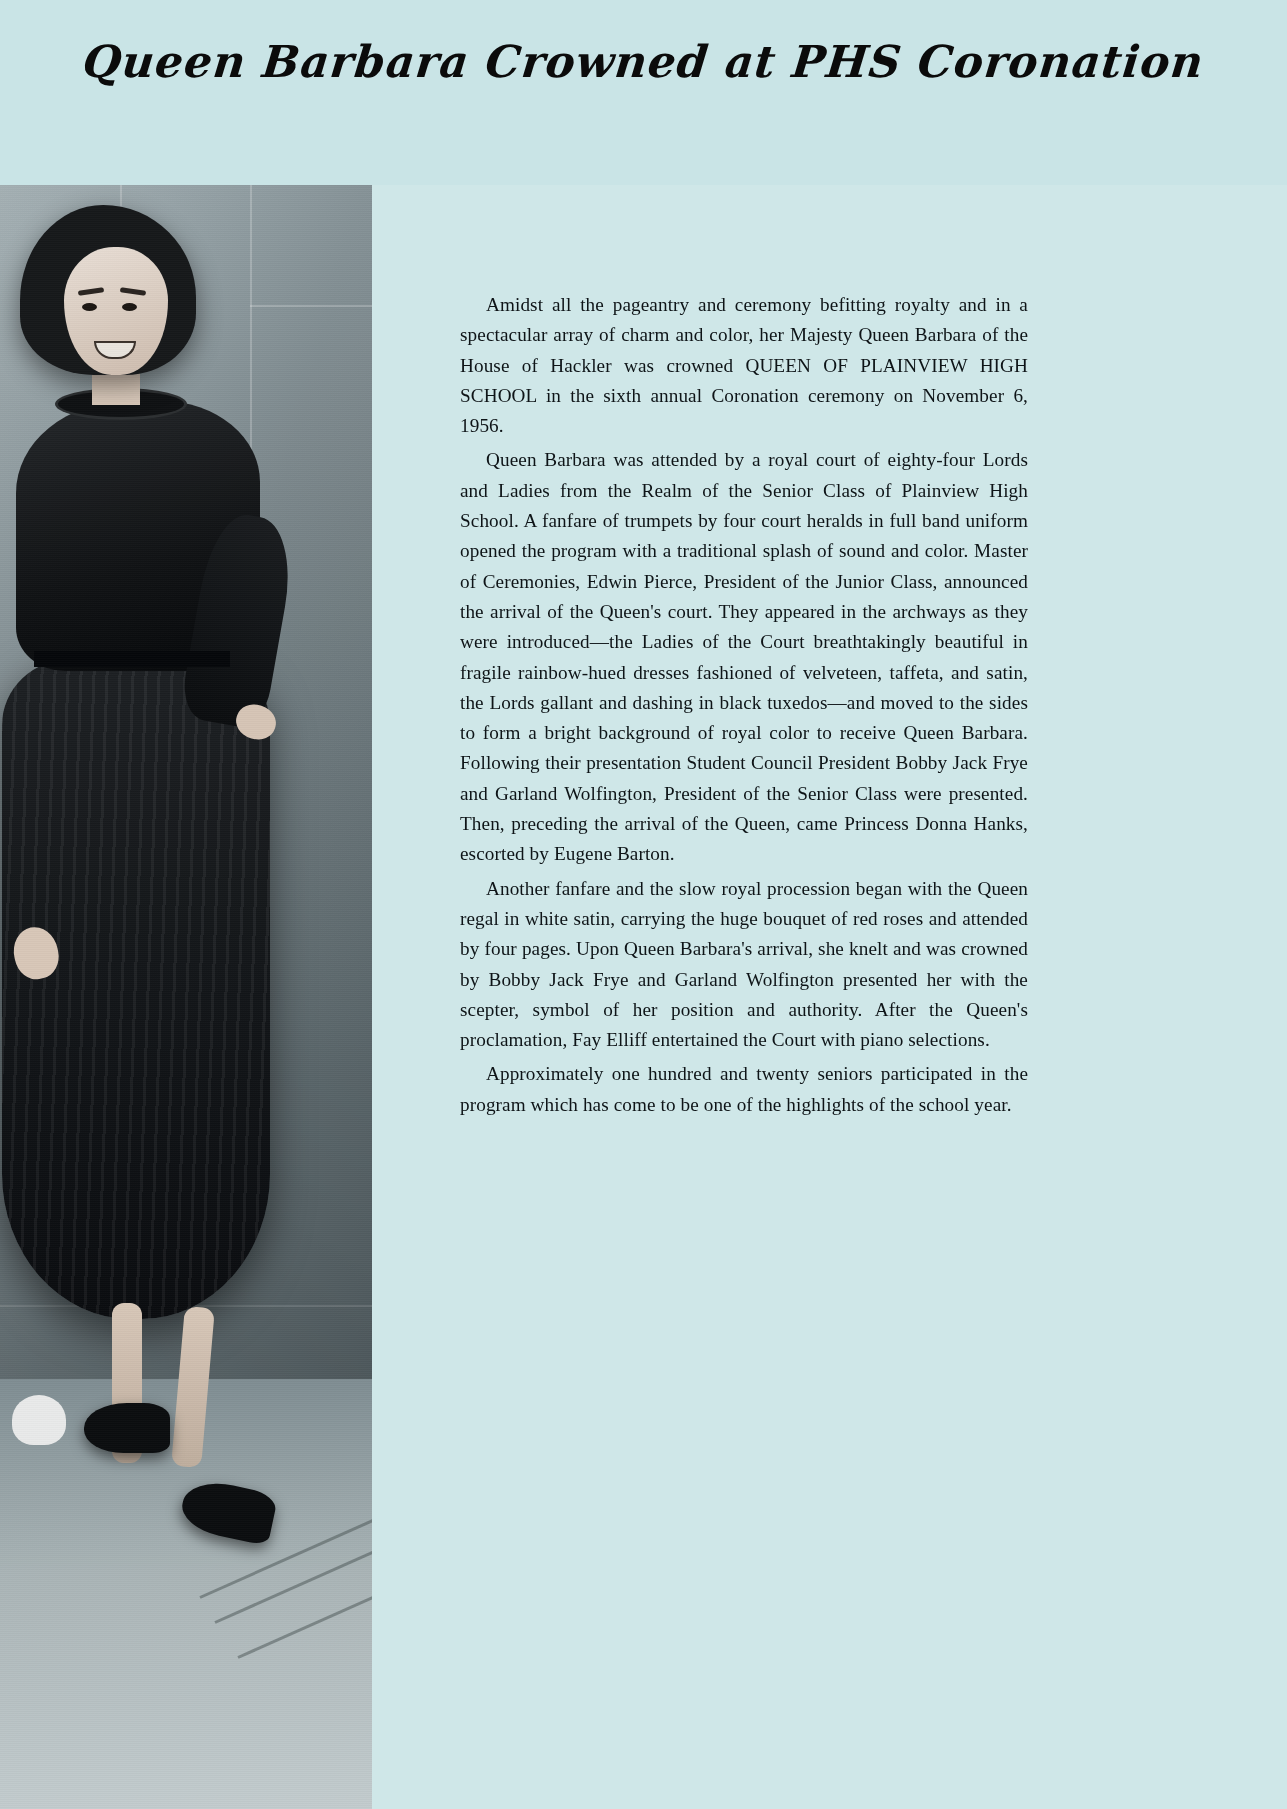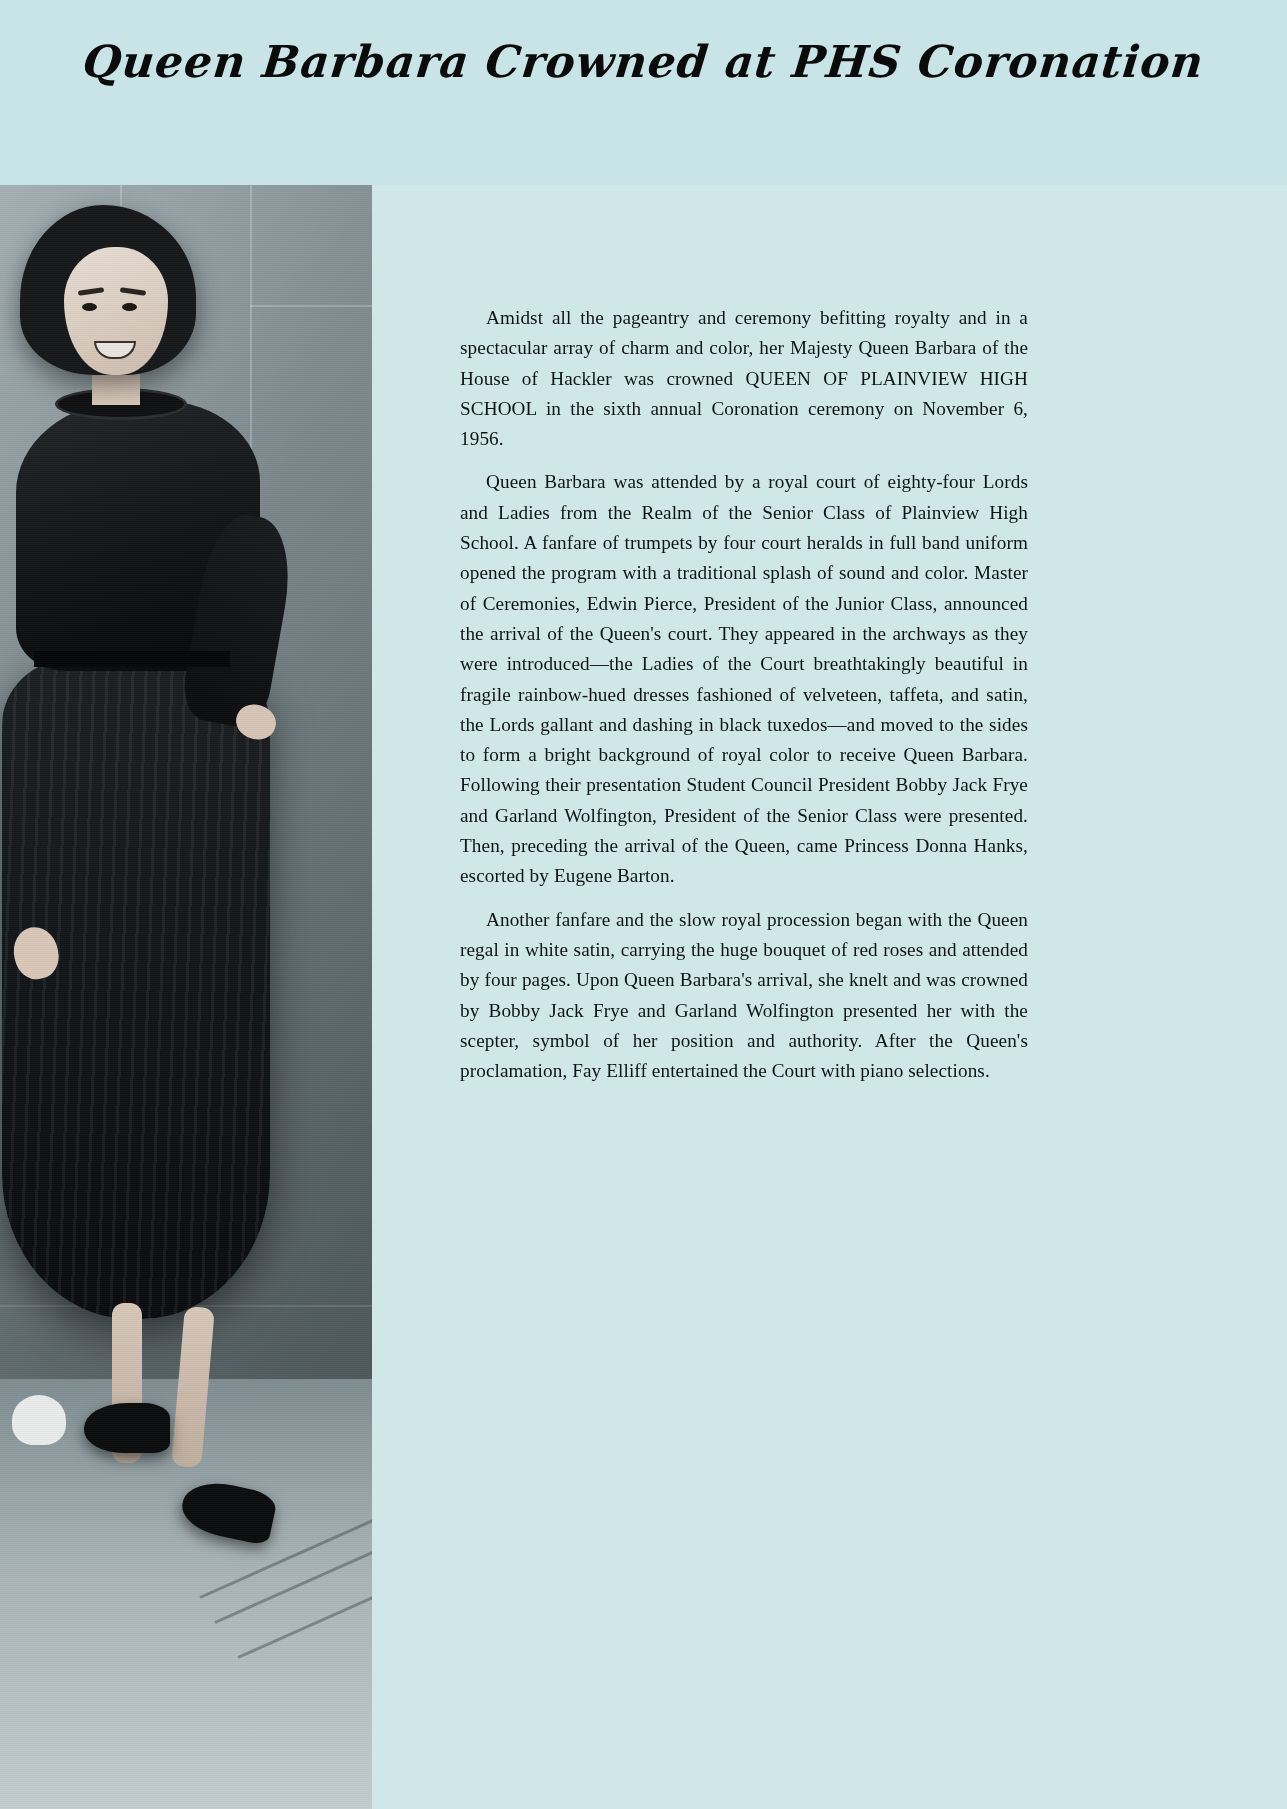--- a/index.html
+++ b/index.html
@@ -206,21 +206,21 @@
   }
 
   
   .text-col {
     position: absolute;
     left: 460px;
     top: 290px;
     width: 568px;
   }
   .article p {
-    margin: 13px 0 4px 0;
+    margin: 0 0 4px 0;
     text-indent: 26px;
     text-align: justify;
     font-family: "Liberation Serif", serif;
     font-size: 19.2px;
     line-height: 30.3px;
     color: #0e1417;
     letter-spacing: 0.1px;
   }
   .article p:last-child { margin-bottom: 0; }
 </style>
@@ -265,16 +265,17 @@
     <div class="fig-eye-r"></div>
     <div class="fig-mouth"></div>
     <div class="grain"></div>
   </div>
 
   <div class="text-col">
     <div class="article">
       <p>Amidst all the pageantry and ceremony befitting royalty and in a spectacular array of charm and color, her Majesty Queen Barbara of the House of Hackler was crowned QUEEN OF PLAINVIEW HIGH SCHOOL in the sixth annual Coronation ceremony on November 6, 1956.</p>
       <p>Queen Barbara was attended by a royal court of eighty-four Lords and Ladies from the Realm of the Senior Class of Plainview High School. A fanfare of trumpets by four court heralds in full band uniform opened the program with a traditional splash of sound and color. Master of Ceremonies, Edwin Pierce, President of the Junior Class, announced the arrival of the Queen's court. They appeared in the archways as they were introduced—the Ladies of the Court breathtakingly beautiful in fragile rainbow-hued dresses fashioned of velveteen, taffeta, and satin, the Lords gallant and dashing in black tuxedos—and moved to the sides to form a bright background of royal color to receive Queen Barbara. Following their presentation Student Council President Bobby Jack Frye and Garland Wolfington, President of the Senior Class were presented. Then, preceding the arrival of the Queen, came Princess Donna Hanks, escorted by Eugene Barton.</p>
       <p>Another fanfare and the slow royal procession began with the Queen regal in white satin, carrying the huge bouquet of red roses and attended by four pages. Upon Queen Barbara's arrival, she knelt and was crowned by Bobby Jack Frye and Garland Wolfington presented her with the scepter, symbol of her position and authority. After the Queen's proclamation, Fay Elliff entertained the Court with piano selections.</p>
+      <p>Approximately one hundred and twenty seniors participated in the program which has come to be one of the highlights of the school year.</p>
     </div>
   </div>
 
 </div>
 
 </body></html>

